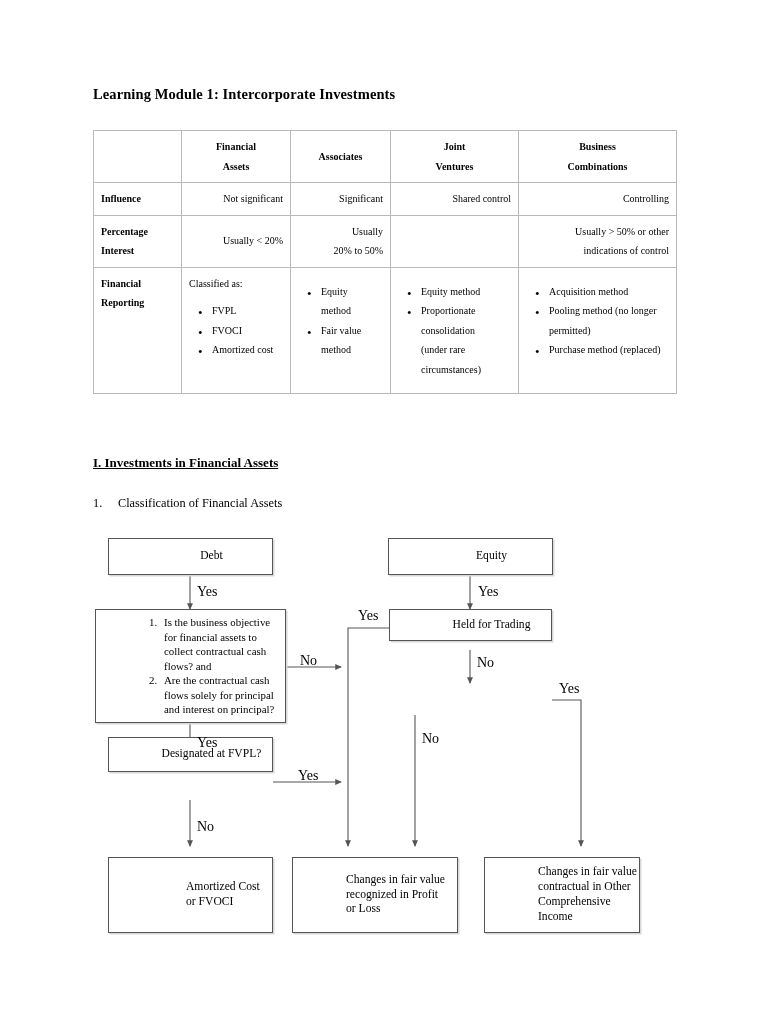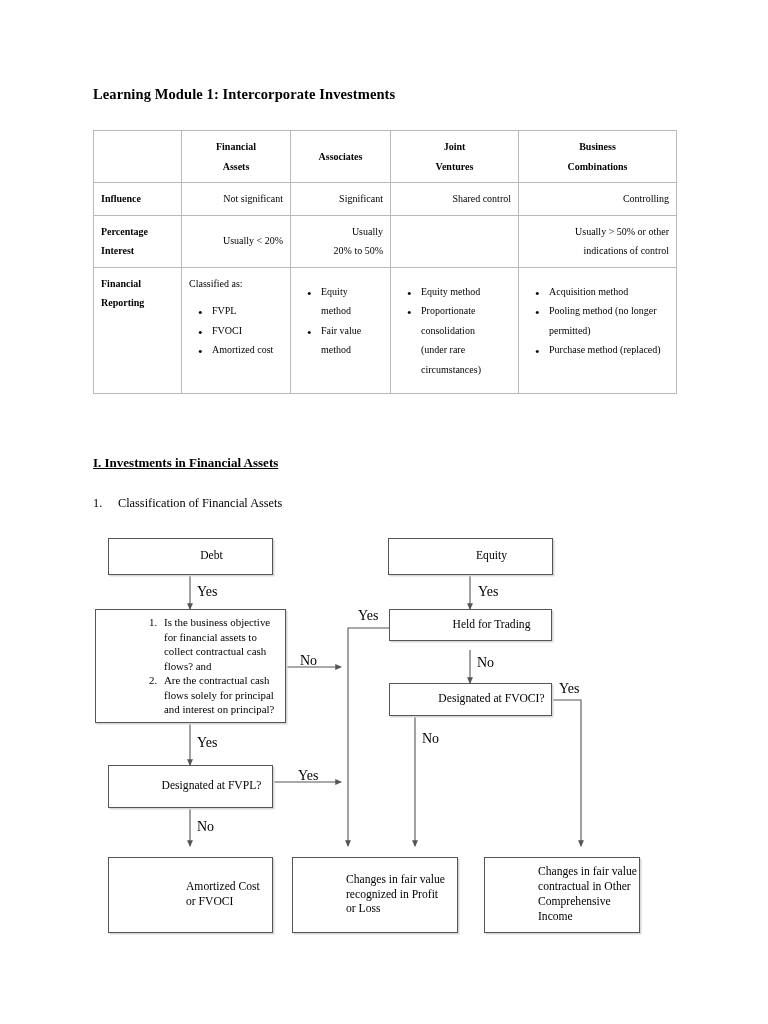--- a/index.html
+++ b/index.html
@@ -240,25 +240,22 @@
           <span class="qn">2.</span>
           <span>Are the contractual cash flows solely for principal and interest on principal?</span>
         </li>
       </ul>
     </div>
 
     <div class="fbox center" style="left:389px;top:609px;width:163px;height:32px;">
       <span class="inner">Held for Trading</span>
     </div>
 
-    <div class="fbox center" style="left:389px;top:683px;width:163px;height:33px;">
-      <span class="inner">Designated at FVOCI?</span>
-    </div>
-
-    <div class="fbox center" style="left:108px;top:765px;width:165px;height:43px;">
+
+    <div class="fbox center" style="left:108px;top:737px;width:165px;height:35px;">
       <span class="inner">Designated at FVPL?</span>
     </div>
 
     <div class="fbox center" style="left:108px;top:857px;width:165px;height:76px;">
       <span class="inner">
         <span style="display:block;text-align:left;padding-left:35px;">
           <span style="display:block;">Amortized Cost</span>
           <span style="display:block;">or FVOCI</span>
         </span>
       </span>

